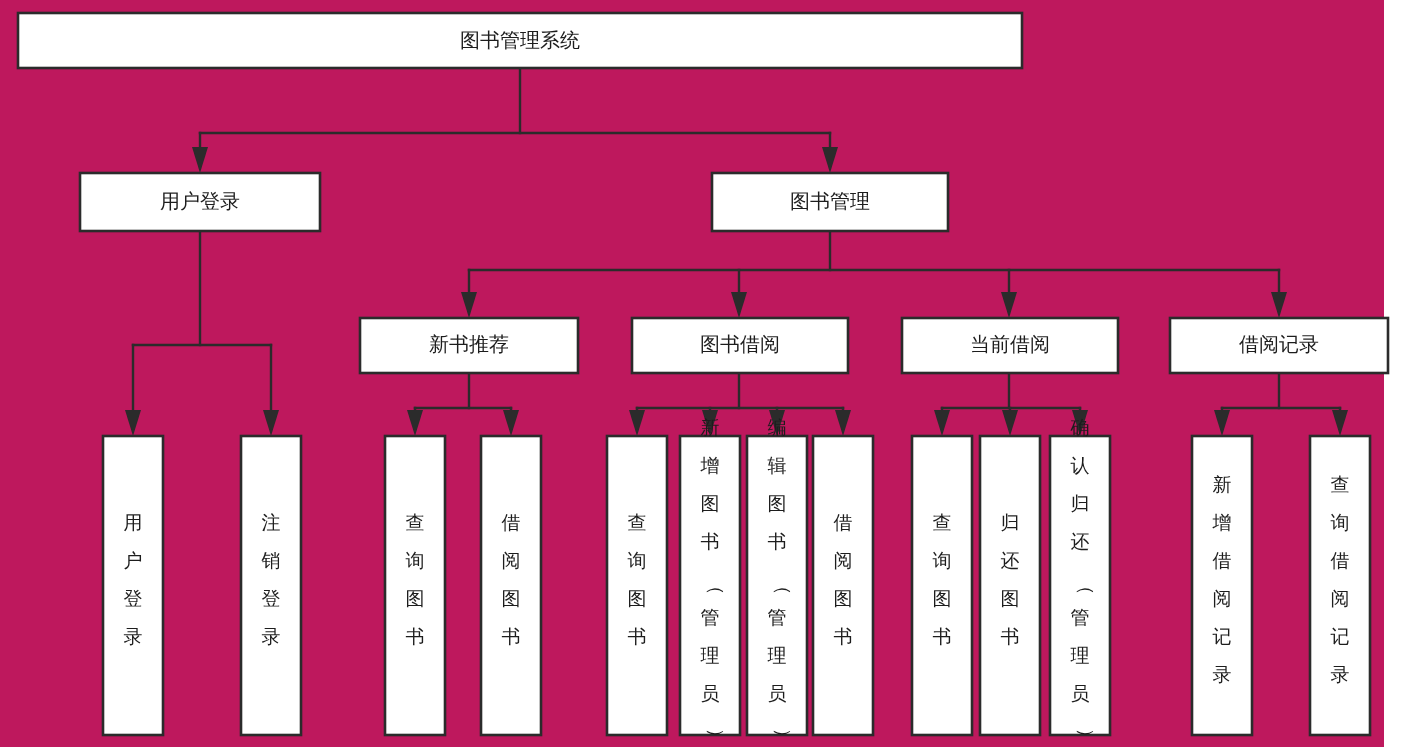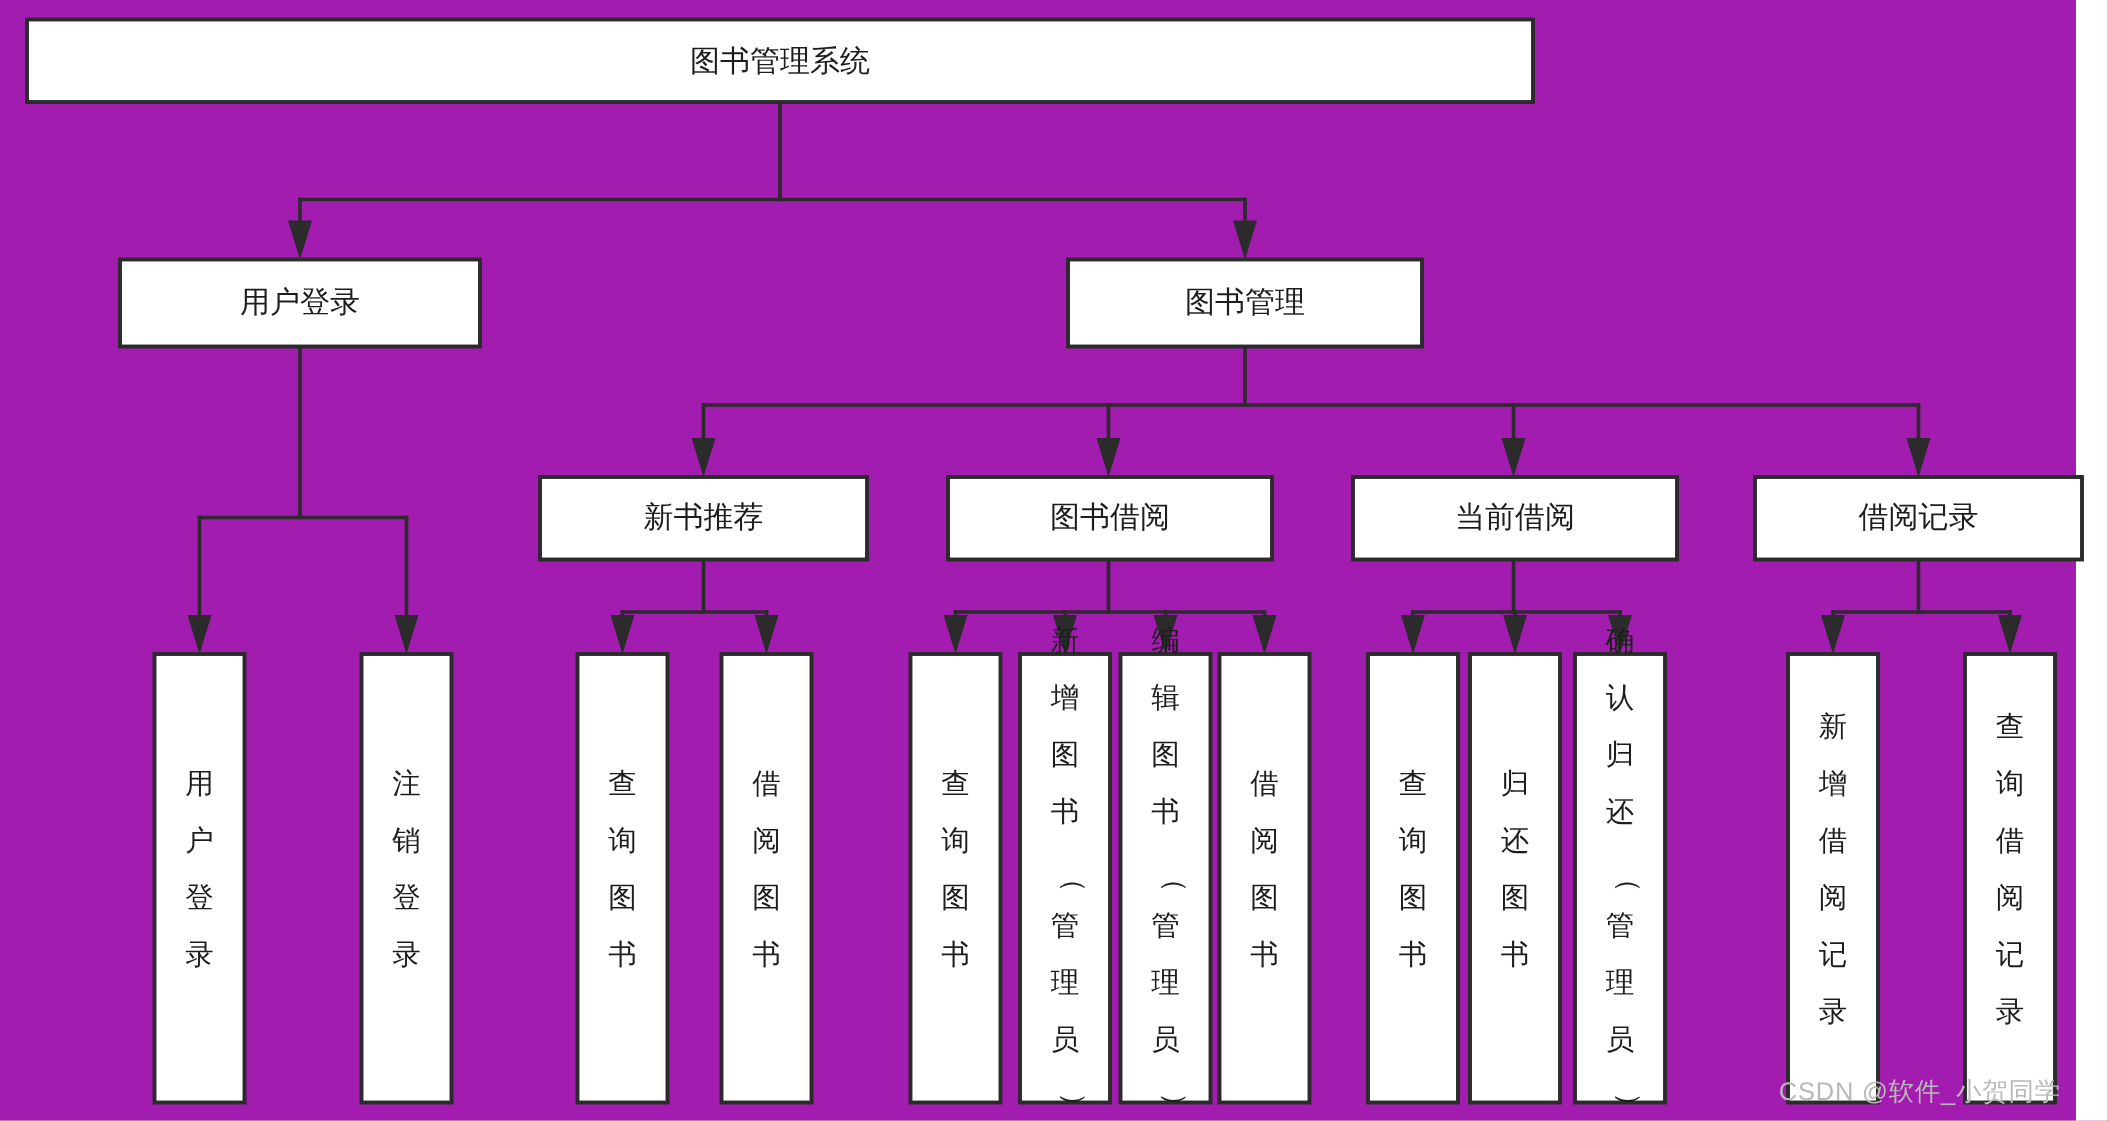--- a/index.html
+++ b/index.html
@@ -12,21 +12,21 @@
     width: 1405px;
     height: 747px;
     font-family: "Liberation Sans", "DejaVu Sans", sans-serif;
     overflow: hidden;
     position: relative;
   }
   #diagram-root {
     position: relative;
     width: 1384px;
     height: 747px;
-    background: #a21caf;
+    background: #be185d;
   }
   svg.flow {
     position: absolute;
     left: 0;
     top: 0;
     width: 1405px;
     height: 747px;
     display: block;
   }
   .box-rect {
@@ -289,14 +289,13 @@
           <text class="node-label-v" x="1340" y="490.5">查</text>
           <text class="node-label-v" x="1340" y="528.5">询</text>
           <text class="node-label-v" x="1340" y="566.5">借</text>
           <text class="node-label-v" x="1340" y="604.5">阅</text>
           <text class="node-label-v" x="1340" y="642.5">记</text>
           <text class="node-label-v" x="1340" y="680.5">录</text>
         </g>
       </g>
   </svg>
 
-  <div class="watermark">CSDN @软件_小贺同学</div>
 </div>
 
 </body></html>

